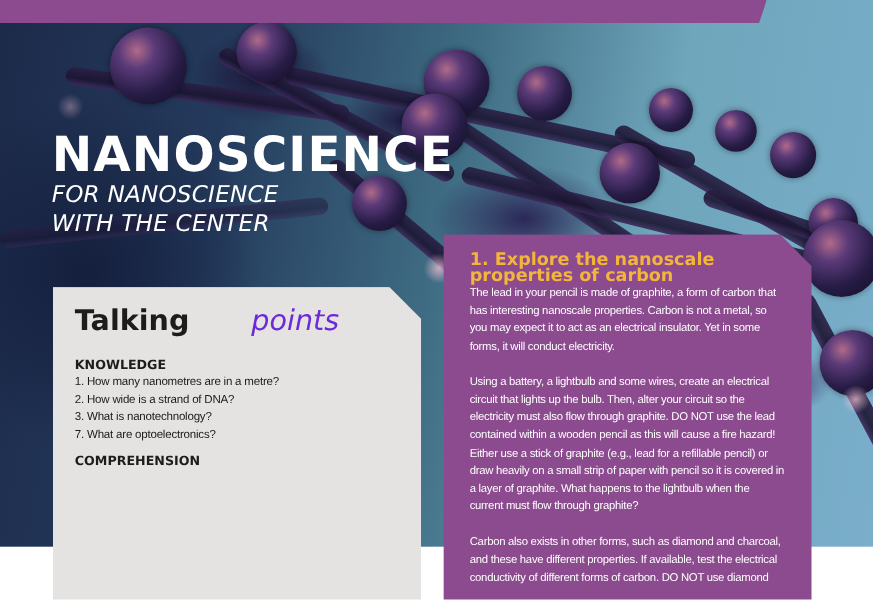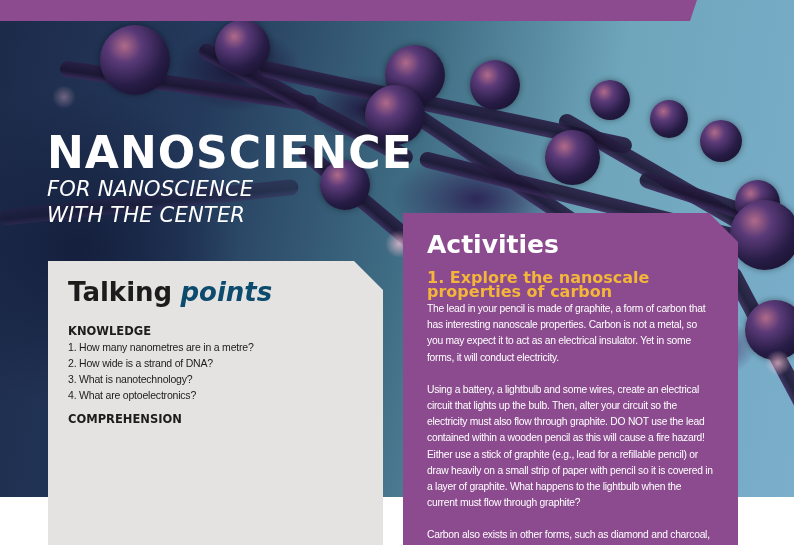--- a/index.html
+++ b/index.html
@@ -33,40 +33,40 @@
       position: absolute; border-radius: 50%;
       background: radial-gradient(circle, rgba(255,200,220,0.7), rgba(255,150,200,0) 70%);
     }
 
     .top-bar {
       position: absolute; left: 0; top: 0; width: 697px; height: 21px;
       background: #8c4b8f;
       clip-path: polygon(0 0, 100% 0, 99% 100%, 0 100%);
     }
 
-    .title-block { position: absolute; left: 47px; top: 130px; color: #ffffff; }
+    .title-block { position: absolute; left: 47px; top: 118px; color: #ffffff; }
     .title-main {
       font-family: "DejaVu Sans", sans-serif; font-weight: 900; font-size: 44px;
       letter-spacing: 1px; line-height: 46px; font-weight: bold;
     }
     .title-sub {
       font-family: "DejaVu Sans", sans-serif; font-style: italic; font-size: 21px;
       line-height: 26px; letter-spacing: 0.2px;
     }
 
     .talking {
       position: absolute; left: 48px; top: 261px; width: 335px; height: 300px;
       background: #e4e3e1;
       clip-path: polygon(0 0, 306px 0, 335px 29px, 335px 100%, 0 100%);
       color: #1c1c1c;
       padding: 14px 20px 0 20px;
     }
     .talking-title { font-family: "DejaVu Sans", sans-serif; font-size: 26px; line-height: 34px; margin-bottom: 14px; }
     .talking-title .bold { font-weight: bold; }
-    .talking-title .light { font-style: italic; font-weight: bold; color: #0c4a6e; }
+    .talking-title .light { font-style: italic; font-weight: normal; color: #6d28d9; margin-left: 48px; }
     .section-head { font-family: "DejaVu Sans", sans-serif; font-weight: bold; font-size: 11.5px; line-height: 16px; margin-top: 2px; }
     .q { font-family: "Liberation Sans", sans-serif; font-size: 10.5px; line-height: 16px; letter-spacing: -0.2px; padding-left: 12px; text-indent: -12px; }
     .section { margin-bottom: 8px; }
 
     .activities {
       position: absolute; left: 403px; top: 213px; width: 335px; height: 340px;
       background: #8b4b8e;
       clip-path: polygon(0 0, 306px 0, 335px 29px, 335px 100%, 0 100%);
       color: #ffffff;
       padding: 16px 24px 0 24px;
@@ -121,30 +121,29 @@
   <div class="talking-title">
     <span class="bold">Talking</span>
     <span class="light">points</span>
   </div>
 
   <div class="section">
     <div class="section-head">KNOWLEDGE</div>
     <div class="q">1. How many nanometres are in a metre?</div>
     <div class="q">2. How wide is a strand of DNA?</div>
     <div class="q">3. What is nanotechnology?</div>
-    <div class="q">4. What are optoelectronics?</div>
+    <div class="q">7. What are optoelectronics?</div>
   </div>
 
   <div class="section">
     <div class="section-head">COMPREHENSION</div>
   </div>
 
   <div class="section">
   </div>
 </div>
 
 <div class="activities">
-  <div class="act-title">Activities</div>
   <div class="act-sub">1. Explore the nanoscale properties of carbon</div>
   <p class="act-p">The lead in your pencil is made of graphite, a form of carbon that has interesting nanoscale properties. Carbon is not a metal, so you may expect it to act as an electrical insulator. Yet in some forms, it will conduct electricity.</p>
   <p class="act-p">Using a battery, a lightbulb and some wires, create an electrical circuit that lights up the bulb. Then, alter your circuit so the electricity must also flow through graphite. DO NOT use the lead contained within a wooden pencil as this will cause a fire hazard! Either use a stick of graphite (e.g., lead for a refillable pencil) or draw heavily on a small strip of paper with pencil so it is covered in a layer of graphite. What happens to the lightbulb when the current must flow through graphite?</p>
   <p class="act-p">Carbon also exists in other forms, such as diamond and charcoal, and these have different properties. If available, test the electrical conductivity of different forms of carbon. DO NOT use diamond</p>
 </div>
 
 </body></html>

